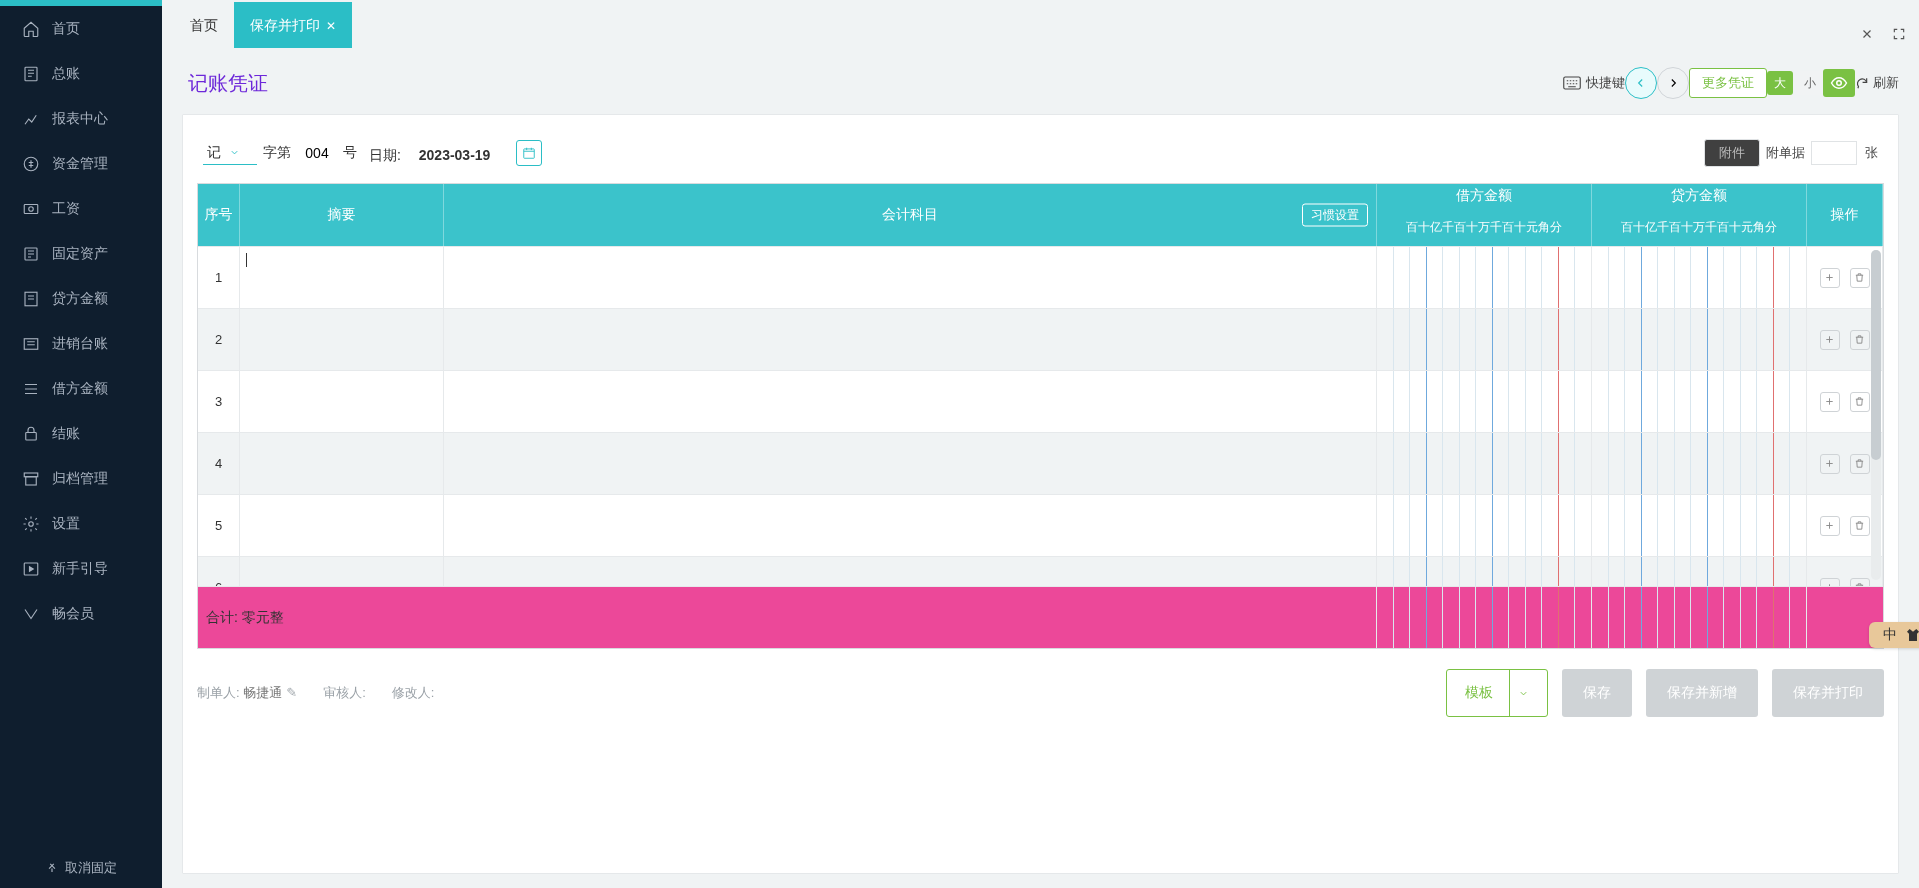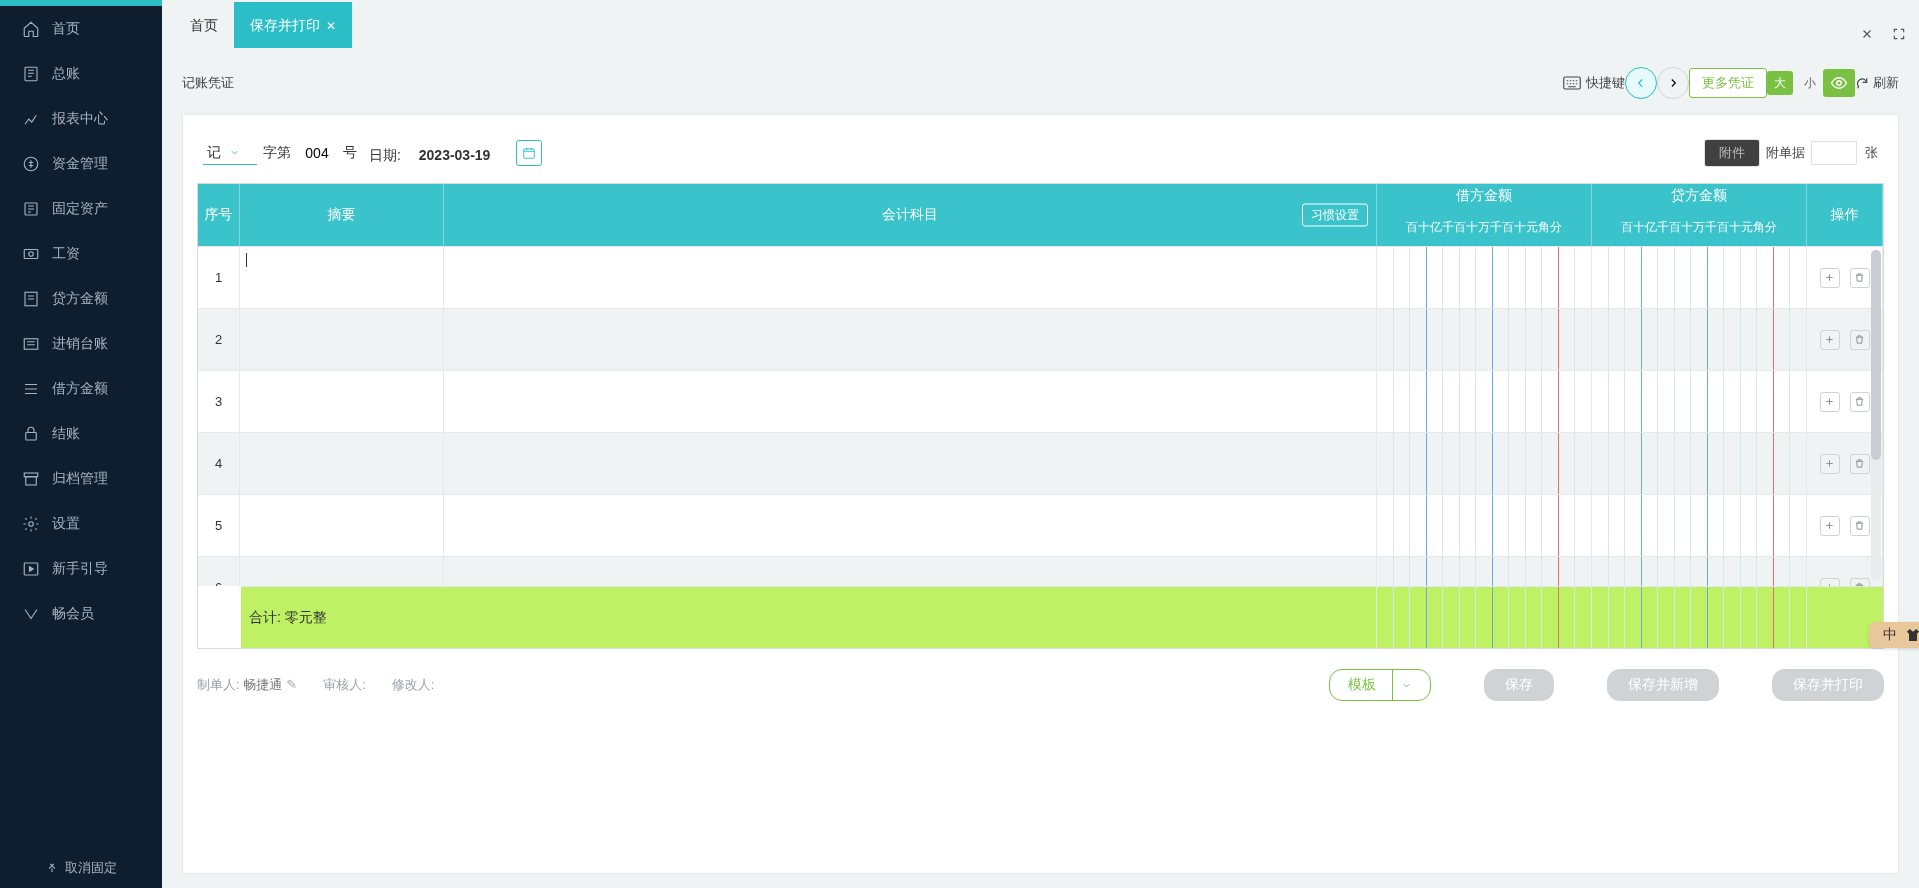--- a/index.html
+++ b/index.html
@@ -20,21 +20,21 @@
 .tab { padding:0 16px; height:46px; display:flex; align-items:center; font-size:14px; color:#333; cursor:pointer; border-top:2px solid transparent; }
 .tab.active { background:#2bbec6; color:#fff; }
 .tab .x { margin-left:6px; font-size:12px; }
 .top-right { position:absolute; top:22px; right:8px; display:flex; gap:8px; }
 .sqbtn { width:24px; height:24px; display:flex; align-items:center; justify-content:center; color:#555; cursor:pointer; }
 .sqbtn svg { width:14px; height:14px; stroke:currentColor; fill:none; stroke-width:2; }
 
 
 .page { flex:1; padding:8px 20px 20px 20px; overflow:auto; }
 .page-head { display:flex; align-items:center; height:50px; }
-.page-title { font-size:13px; color:#404040; flex-shrink:0; }
+.page-title { font-size:20px; color:#6d28d9; flex-shrink:0;margin-left:6px; }
 .toolbar { margin-left:auto; display:flex; align-items:center; }
 .kbbtn { display:flex; align-items:center; gap:5px; font-size:13px; color:#444; cursor:pointer; }
 .navcirc { width:32px; height:32px; border-radius:50%; border:1.5px solid #d0d4d8; display:flex; align-items:center; justify-content:center; cursor:pointer; }
 .navcirc.on { border-color:#2bbec6; background:#e8fbfc; color:#2bbec6; }
 .navcirc svg { width:14px; height:14px; stroke:currentColor; fill:none; stroke-width:2; }
 .outbtn { height:30px; padding:0 12px; border:1px solid #7ac143; color:#7ac143; background:#fff; border-radius:3px; font-size:13px; cursor:pointer; }
 .sizebtns { display:flex; align-items:center; }
 .sizebtn { height:24px; width:26px; display:flex; align-items:center; justify-content:center; font-size:12px; border-radius:3px; cursor:pointer; }
 .sizebtn.big { background:#7ac143; color:#fff; }
 .sizebtn.small { background:#f1f3f4; color:#666; margin-left:4px; }
@@ -90,31 +90,31 @@
 .amtgrid .ac { flex:1; border-right:1px solid #d9e6ee; }
 .amtgrid .ac.bblue { border-right-color:#6fa9dd; }
 .amtgrid .ac.bred  { border-right-color:#e07070; }
 .amtgrid .ac:last-child { border-right:none; }
 .c-act { width:76px; gap:10px; }
 .rowic { width:20px; height:20px; border:1px solid #cfd3d6; border-radius:3px; display:flex; align-items:center; justify-content:center; color:#888; cursor:pointer; }
 .rowic svg { width:11px; height:11px; stroke:currentColor; fill:none; stroke-width:2; }
 .scrollbar { position:absolute; right:2px; top:4px; width:10px; height:330px; background:#e9eced; border-radius:5px; }
 .scrollth { width:10px; height:210px; background:#c7cdd1; border-radius:5px; }
 
-.tfoot { display:flex; height:62px; border-top:1px solid #e6e9eb; background:#bef264; font-size:14px; color:#333;margin-left:43px; }
+.tfoot { display:flex; height:62px; border-top:1px solid #e6e9eb; background:#ec4899; font-size:14px; color:#333; }
 .tf-label { width:796px; border-right:1px solid #e6e9eb; display:flex; align-items:center; padding-left:8px; flex:1; }
 .tf-amt { width:215px; border-right:1px solid #e6e9eb; }
 .tf-act { width:76px; }
 
 
 .foot { display:flex; align-items:center; padding:20px 0 0 0; font-size:13px; color:#9aa1a7; gap:26px; }
 .foot .val { color:#777; }
 .editic { color:#a5abb0; margin-left:4px; cursor:pointer; }
 .foot-right { margin-left:auto; display:flex; gap:14px; }
-.btn { height:32px; padding:0 20px; border-radius:13px; font-size:14px; cursor:pointer; border:1px solid transparent;margin-left:39px; }
+.btn { height:48px; padding:0 20px; border-radius:3px; font-size:14px; cursor:pointer; border:1px solid transparent; }
 .btn.tpl { border:1px solid #7ac143; color:#7ac143; background:#fff; display:flex; align-items:center; gap:10px; padding:0 10px 0 18px; }
 .tpl .drop { border-left:1px solid #7ac143; height:100%; width:28px; display:flex; align-items:center; justify-content:center; margin-left:6px; }
 .tpl svg { width:11px; height:11px; stroke:#7ac143; fill:none; stroke-width:2; }
 .btn.dis { background:#cfd3d6; color:#fff; }
 
 
 .imebadge { position:absolute; right:-12px; bottom:240px; background:#e8c89a; border-radius:6px 0 0 6px; padding:4px 10px 4px 14px; display:flex; align-items:center; gap:8px; font-size:14px; color:#333; box-shadow:0 1px 3px rgba(0,0,0,.15); }
 .imebadge .shirt { width:16px; height:16px; }
 .imebadge .shirt svg { width:16px; height:16px; fill:#333; }
 </style>
@@ -155,34 +155,34 @@
           <svg viewBox="0 0 24 24">
             <circle cx="12" cy="12" r="9"></circle>
             <path d="M9 10h6M9 14h6M12 7v10"></path>
           </svg>
         </span>
       <span>资金管理</span>
     </div>
     <div class="side-item">
       <span class="side-ic">
           <svg viewBox="0 0 24 24">
+            <rect x="3" y="6" width="18" height="12" rx="1"></rect>
+            <circle cx="12" cy="12" r="3"></circle>
+          </svg>
+        </span>
+      <span>工资</span>
+    </div>
+    <div class="side-item">
+      <span class="side-ic">
+          <svg viewBox="0 0 24 24">
             <rect x="4" y="4" width="16" height="16" rx="1"></rect>
             <path d="M8 8h8M8 12h8M8 16h4"></path>
           </svg>
         </span>
       <span>固定资产</span>
-    </div>
-    <div class="side-item">
-      <span class="side-ic">
-          <svg viewBox="0 0 24 24">
-            <rect x="3" y="6" width="18" height="12" rx="1"></rect>
-            <circle cx="12" cy="12" r="3"></circle>
-          </svg>
-        </span>
-      <span>工资</span>
     </div>
     <div class="side-item">
       <span class="side-ic">
           <svg viewBox="0 0 24 24">
             <rect x="4" y="3" width="16" height="18"></rect>
             <path d="M8 8h8M8 12h8"></path>
           </svg>
         </span>
       <span>贷方金额</span>
     </div>

